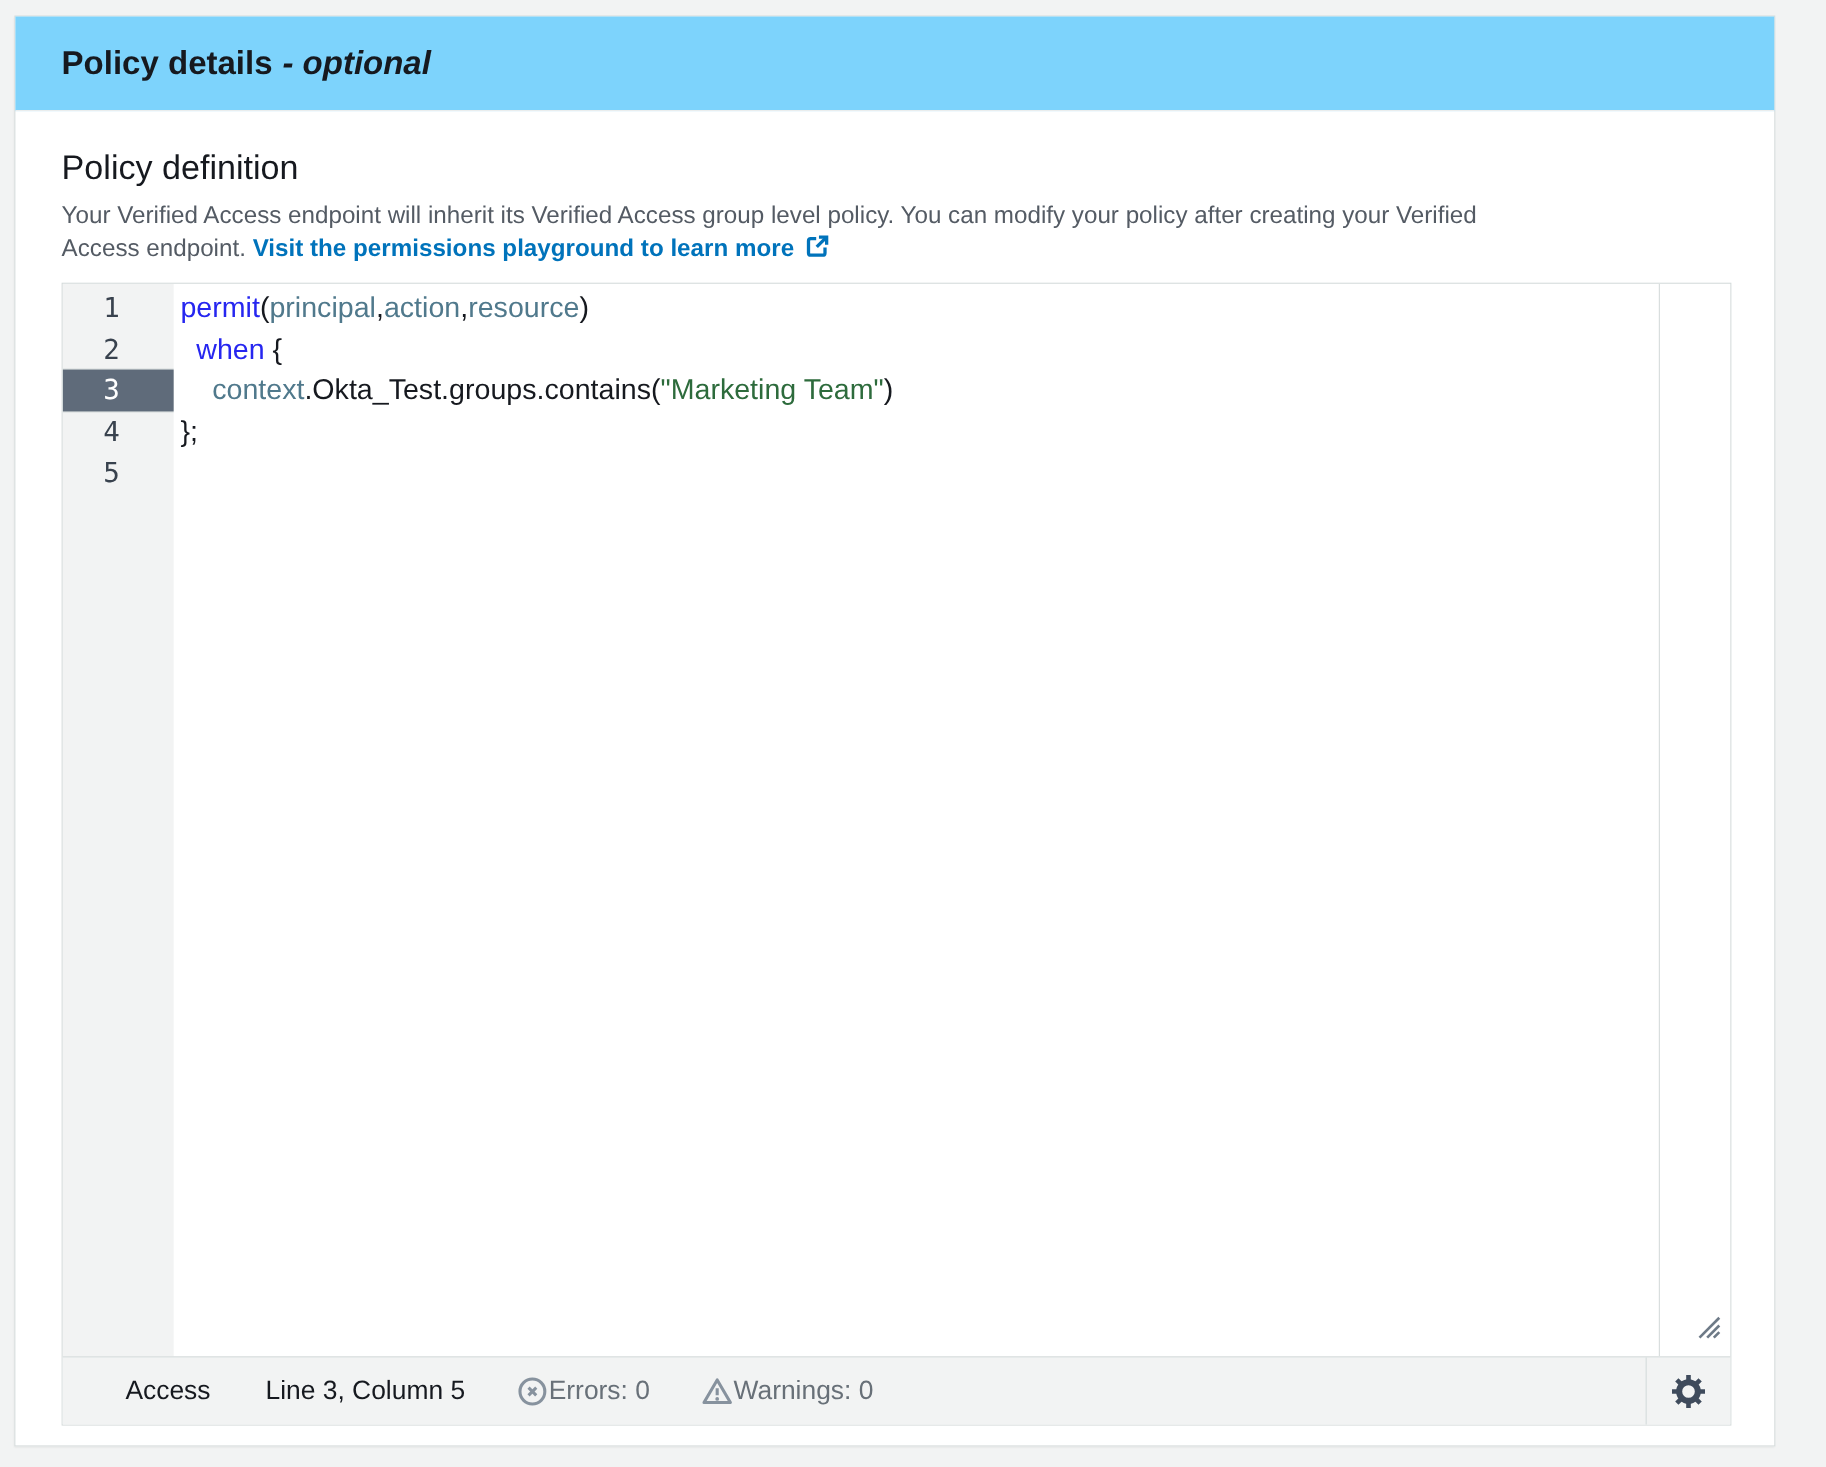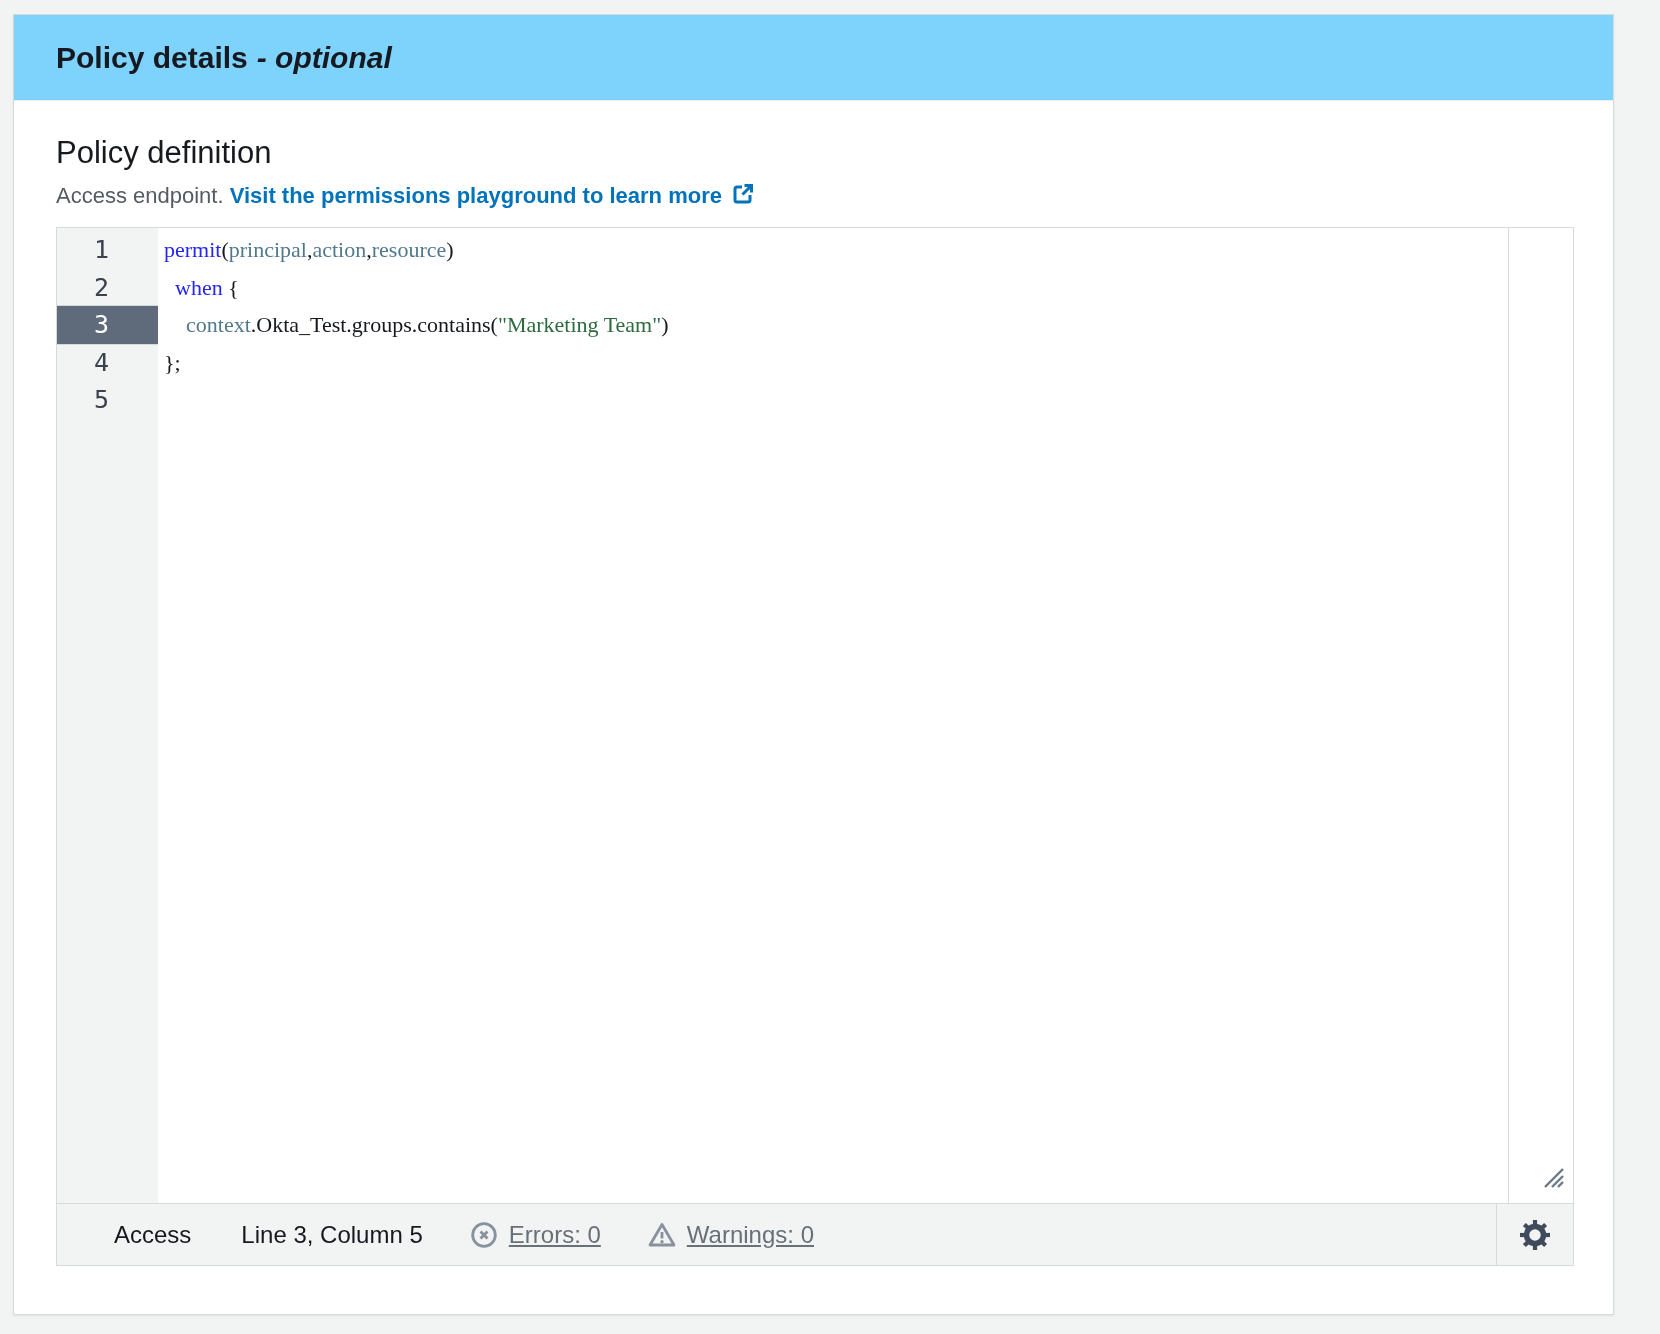--- a/index.html
+++ b/index.html
@@ -26,60 +26,61 @@
   .editor-area { position:relative; height:975px; display:flex; overflow:hidden; }
 
   .gutter { flex:none; width:101px; background:#f2f3f3; padding-top:3px; }
   .gutter-cell { height:37.5px; line-height:37.5px; text-align:right; padding-right:49px;
     font-family:"DejaVu Sans Mono", monospace; font-size:25px; color:#39424e; }
   .gutter-cell.active { background:#5f6b7a; color:#ffffff;
     box-shadow:0 -1px 0 #d5dbdb, 0 1px 0 #d5dbdb; }
 
   .code-pane { flex:1; position:relative; padding-top:3px; background:#fff; }
   .code-row { position:relative; z-index:1; height:37.5px; line-height:37.5px; padding-left:6px;
-    white-space:pre; font-family:Liberation Serif, serif; font-size:22px; color:#16191f; }
+    white-space:pre; font-family:Liberation Sans, sans-serif; font-size:26px; color:#16191f; }
   .code-row.active { background:#fbfcfc; box-shadow:0 -1px 0 #d5dbdb, 0 1px 0 #d5dbdb; }
 
   .tok-keyword    { color:#2626f0; }
   .tok-identifier { color:#50798c; }
   .tok-comment    { color:#5e8a72; }
   .tok-string     { color:#2d6b3c; }
   .tok-plain      { color:#16191f; }
   .cursor { display:inline-block; width:2px; height:37px; background:#7d8998;
     vertical-align:top; margin-right:-2px; }
 
   .scroll-divider { position:absolute; top:0; bottom:0; right:64px; width:1px;
     background:#d5dbdb; z-index:2; }
   .resize-handle { position:absolute; right:7px; bottom:9px; z-index:3; cursor:nwse-resize; }
 
   
   .status-bar { height:62px; border-top:1px solid #d5dbdb; background:#f2f3f3;
     display:flex; align-items:center; font-size:24px; }
   .status-language { margin-left:57px; }
   .status-cursor { margin-left:50px; }
-  .status-group { margin-left:46px; display:flex; align-items:center; gap:10px; color:#687078;text-decoration:underline; }
+  .status-group { margin-left:46px; display:flex; align-items:center; gap:0; color:#687078; }
   .settings-cell { margin-left:auto; align-self:stretch; width:77px;
     border-left:1px solid #d5dbdb; display:flex; align-items:center; justify-content:center;
     cursor:pointer; }
 </style>
 </head>
 <body>
 
 <div class="card">
 
   <div class="card-header">
     <span class="panel-title">Policy details</span>
     <span class="panel-title-suffix">- optional</span>
   </div>
 
   <div class="card-body">
 
     <div class="field-label">Policy definition</div>
 
     <div class="field-desc">
+      <div class="desc-line">Your Verified Access endpoint will inherit its Verified Access group level policy. You can modify your policy after creating your Verified</div>
       <div class="desc-line">
         <span>Access endpoint. </span><a class="playground-link">Visit the permissions playground to learn more</a><span class="ext-icon">
           <svg width="26" height="26" viewBox="0 0 26 26">
             <path d="M12 6 H7 A2 2 0 0 0 5 8 V19 A2 2 0 0 0 7 21 H18 A2 2 0 0 0 20 19 V14" fill="none" stroke="#0073bb" stroke-width="3"></path>
             <path d="M12.5 13.5 L21 5" fill="none" stroke="#0073bb" stroke-width="3"></path>
             <path d="M14.5 4.5 H21.5 V11.5" fill="none" stroke="#0073bb" stroke-width="3"></path>
           </svg>
         </span>
       </div>
     </div>

